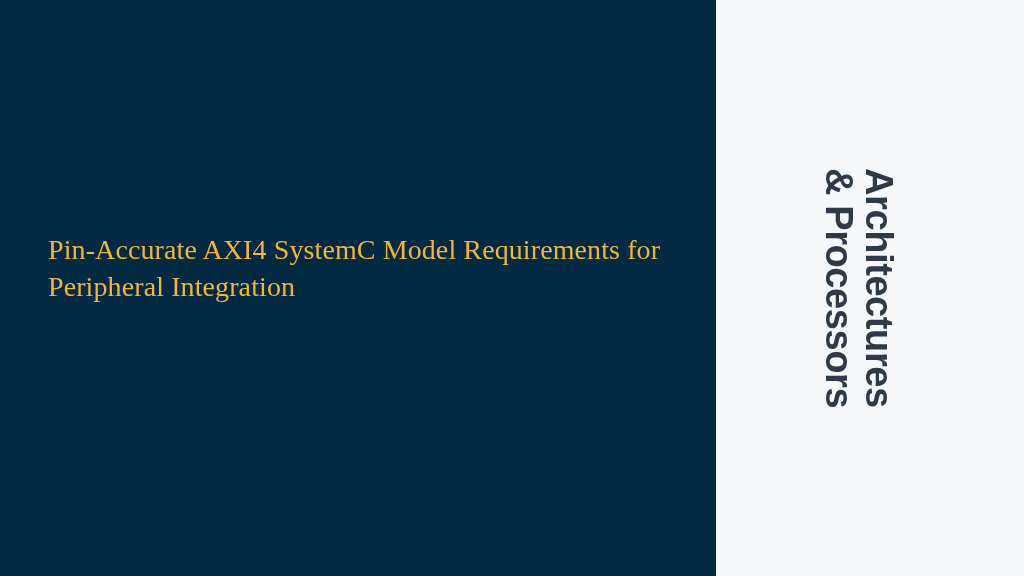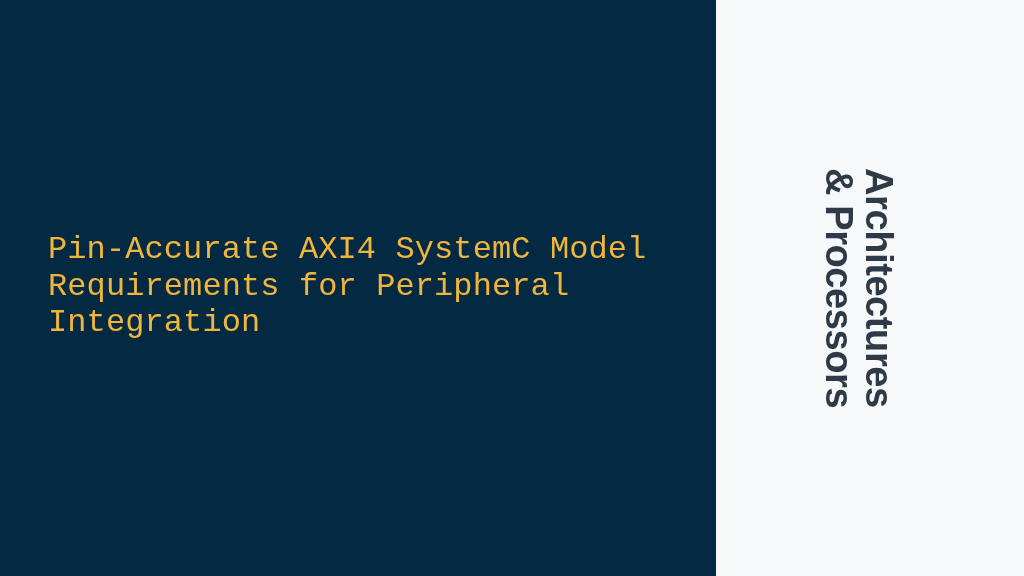--- a/index.html
+++ b/index.html
@@ -32,22 +32,22 @@
   .title-block {
     position: absolute;
     left: 48px;
     top: 232px;
     width: 640px;
   }
 
   .slide-title {
     margin: 0;
     padding: 0;
-    font-family: Liberation Mono, monospace;
-    font-size: 32px;
+    font-family: Liberation Serif, serif;
+    font-size: 28px;
     font-weight: 400;
     line-height: 36.5px;
     letter-spacing: 0.1px;
     color: #f0b63c;
     white-space: pre-line;
   }
 
   
   .side-panel {
     position: absolute;

